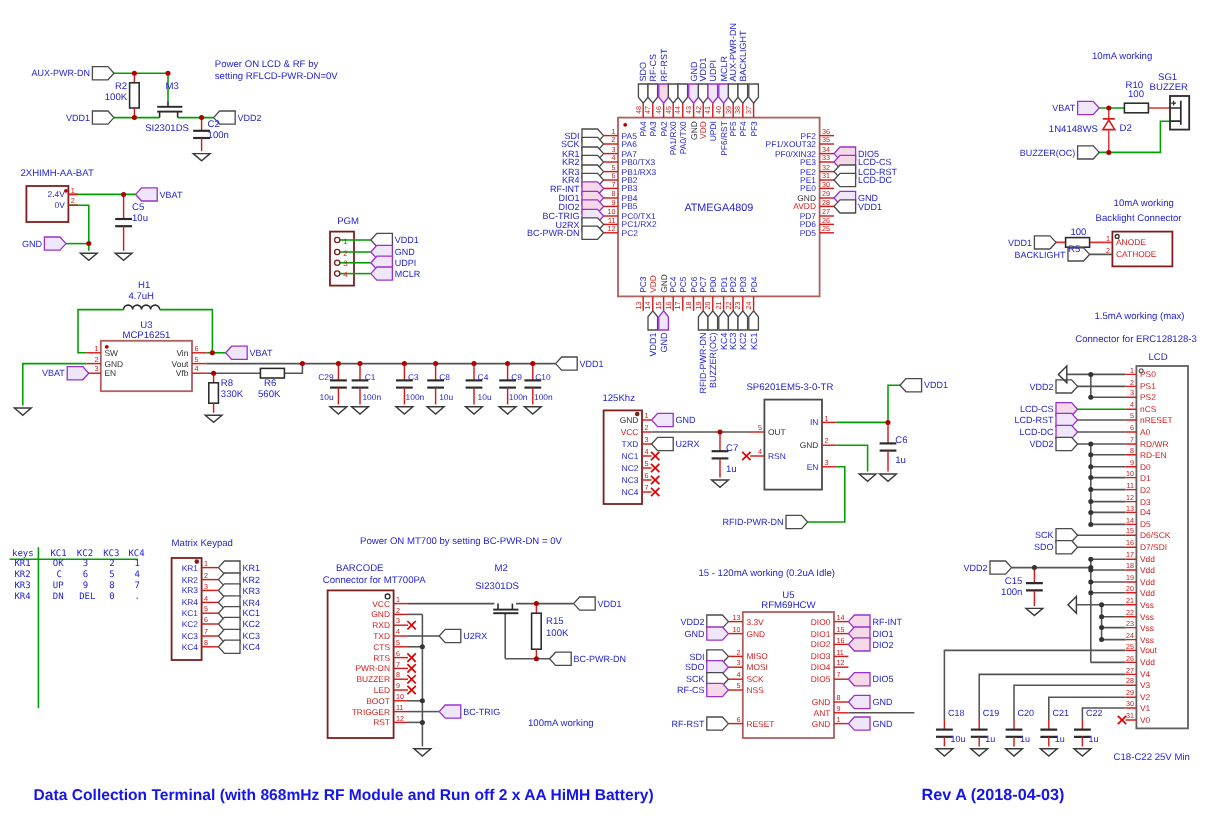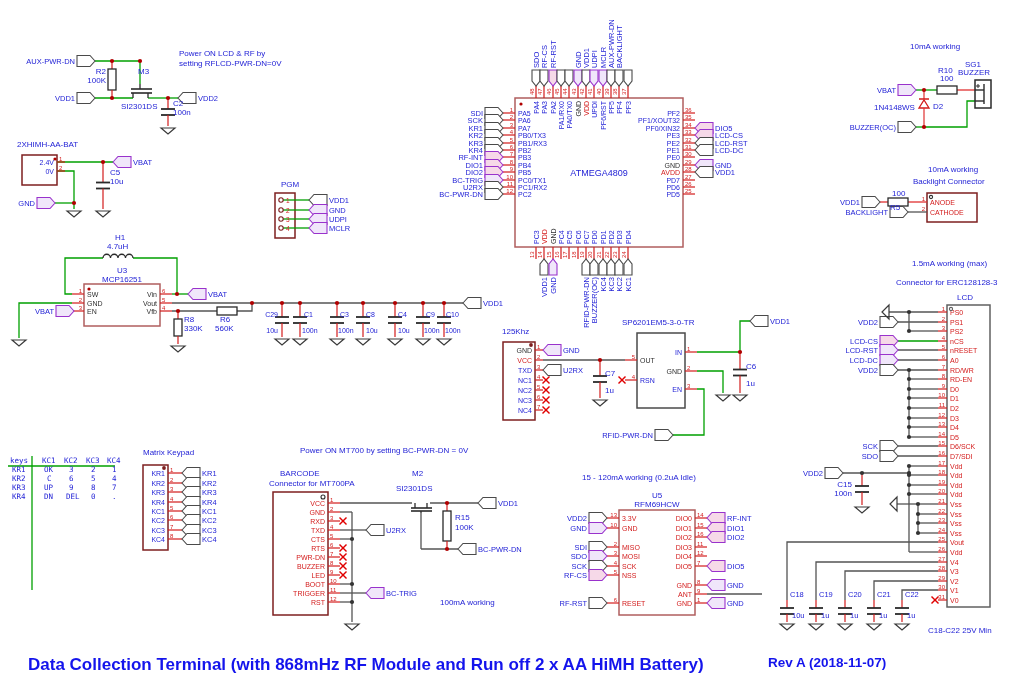--- a/index.html
+++ b/index.html
@@ -1,19 +1,19 @@
 <!DOCTYPE html>
 <html><head>
 <meta charset="utf-8">
 <style>
   html,body{margin:0;padding:0;background:#fff;}
   #page{position:relative;width:1024px;height:689px;background:#FFFFFF;overflow:hidden;
         font-family:"Liberation Sans", sans-serif;}
   #schematic{position:absolute;left:0;top:0;}
-  #titlebar{position:absolute;left:28px;top:655px;font-size:17px;font-weight:bold;color:#1414EC;white-space:nowrap;}
+  #titlebar{position:absolute;left:28px;top:655px;font-size:13px;font-weight:bold;color:#1414EC;white-space:nowrap;}
   #revbar{position:absolute;left:768px;top:655px;font-size:13.5px;font-weight:bold;color:#1414EC;white-space:nowrap;}
 </style>
 </head>
 <body>
 
 <div id="page">
   <svg id="schematic" width="1024" height="689" viewBox="0 0 1024 689">
       <rect x="515" y="98" width="168" height="149" fill="#fff" stroke="#B05E5E" stroke-width="1.5"></rect>
       <rect x="84" y="284" width="76" height="42" fill="#fff" stroke="#B05E5E" stroke-width="1.5"></rect>
       <rect x="22" y="155" width="35" height="30" fill="#fff" stroke="#7E1F1F" stroke-width="1.5"></rect>
@@ -1002,14 +1002,14 @@
       <circle cx="531" cy="345" r="1.9" fill="#7E1F1F"></circle>
       <circle cx="281" cy="200" r="2.2" fill="#fff" stroke="#7E1F1F" stroke-width="1.1"></circle>
       <circle cx="281" cy="210" r="2.2" fill="#fff" stroke="#7E1F1F" stroke-width="1.1"></circle>
       <circle cx="281" cy="219" r="2.2" fill="#fff" stroke="#7E1F1F" stroke-width="1.1"></circle>
       <circle cx="281" cy="228" r="2.2" fill="#fff" stroke="#7E1F1F" stroke-width="1.1"></circle>
       <circle cx="323" cy="497" r="2" fill="#fff" stroke="#2F2F2F" stroke-width="1.1"></circle>
       <circle cx="931" cy="197" r="1.6" fill="#fff" stroke="#2F2F2F" stroke-width="1.1"></circle>
       <circle cx="951" cy="309" r="1.6" fill="#fff" stroke="#606060" stroke-width="1.1"></circle>
     </svg>
   <div id="titlebar">Data Collection Terminal (with 868mHz RF Module and Run off 2 x AA HiMH Battery)</div>
-  <div id="revbar">Rev A (2018-11-07)</div>
+  <div id="revbar">Rev A (2018-04-03)</div>
 </div>
 
 </body></html>

